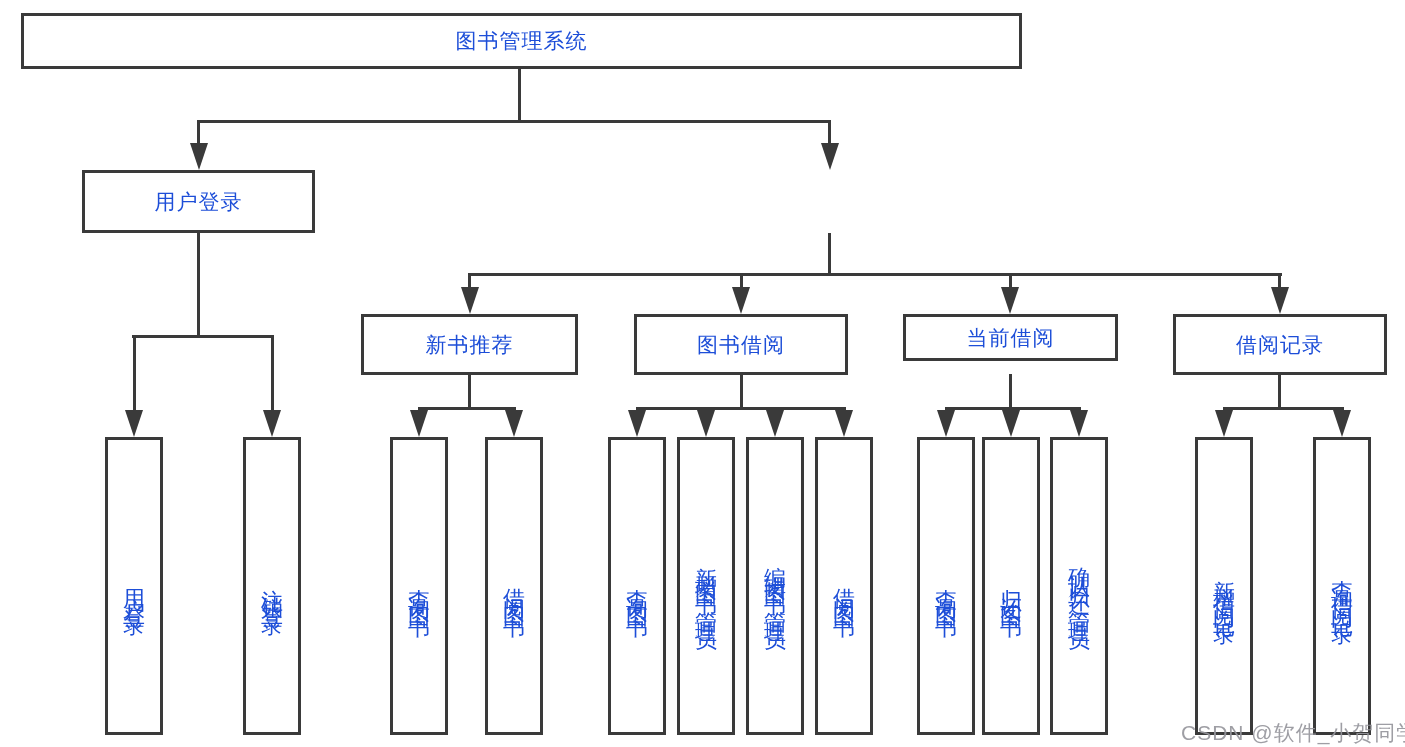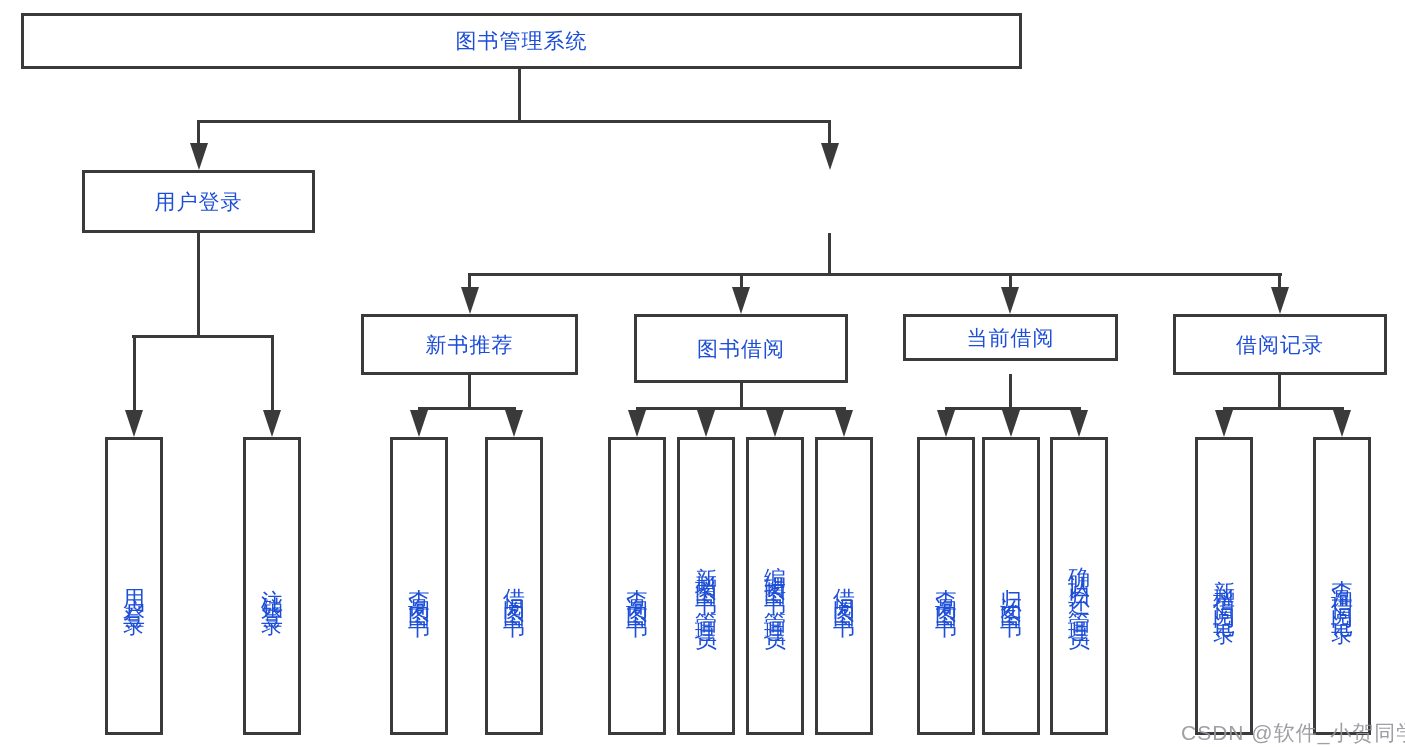--- a/index.html
+++ b/index.html
@@ -98,21 +98,21 @@
   <div class="ar" style="left:1002px;top:410px"></div>
   <div class="ar" style="left:1070px;top:410px"></div>
   <div class="ar" style="left:1215px;top:410px"></div>
   <div class="ar" style="left:1333px;top:410px"></div>
 
   <div class="bx" style="left:21px;top:13px;width:1001px;height:56px">图书管理系统</div>
 
   <div class="bx" style="left:82px;top:170px;width:233px;height:63px">用户登录</div>
 
   <div class="bx" style="left:361px;top:314px;width:217px;height:61px">新书推荐</div>
-  <div class="bx" style="left:634px;top:314px;width:214px;height:69px">图书借阅</div>
+  <div class="bx" style="left:634px;top:314px;width:214px;height:61px">图书借阅</div>
   <div class="bx" style="left:903px;top:314px;width:215px;height:47px">当前借阅</div>
   <div class="bx" style="left:1173px;top:314px;width:214px;height:61px">借阅记录</div>
 
   <div class="bx vx" style="left:105px;top:437px;width:58px;height:298px">用户登录</div>
   <div class="bx vx" style="left:243px;top:437px;width:58px;height:298px">注销登录</div>
 
   <div class="bx vx" style="left:390px;top:437px;width:58px;height:298px">查询图书</div>
   <div class="bx vx" style="left:485px;top:437px;width:58px;height:298px">借阅图书</div>
 
   <div class="bx vx" style="left:608px;top:437px;width:58px;height:298px">查询图书</div>

